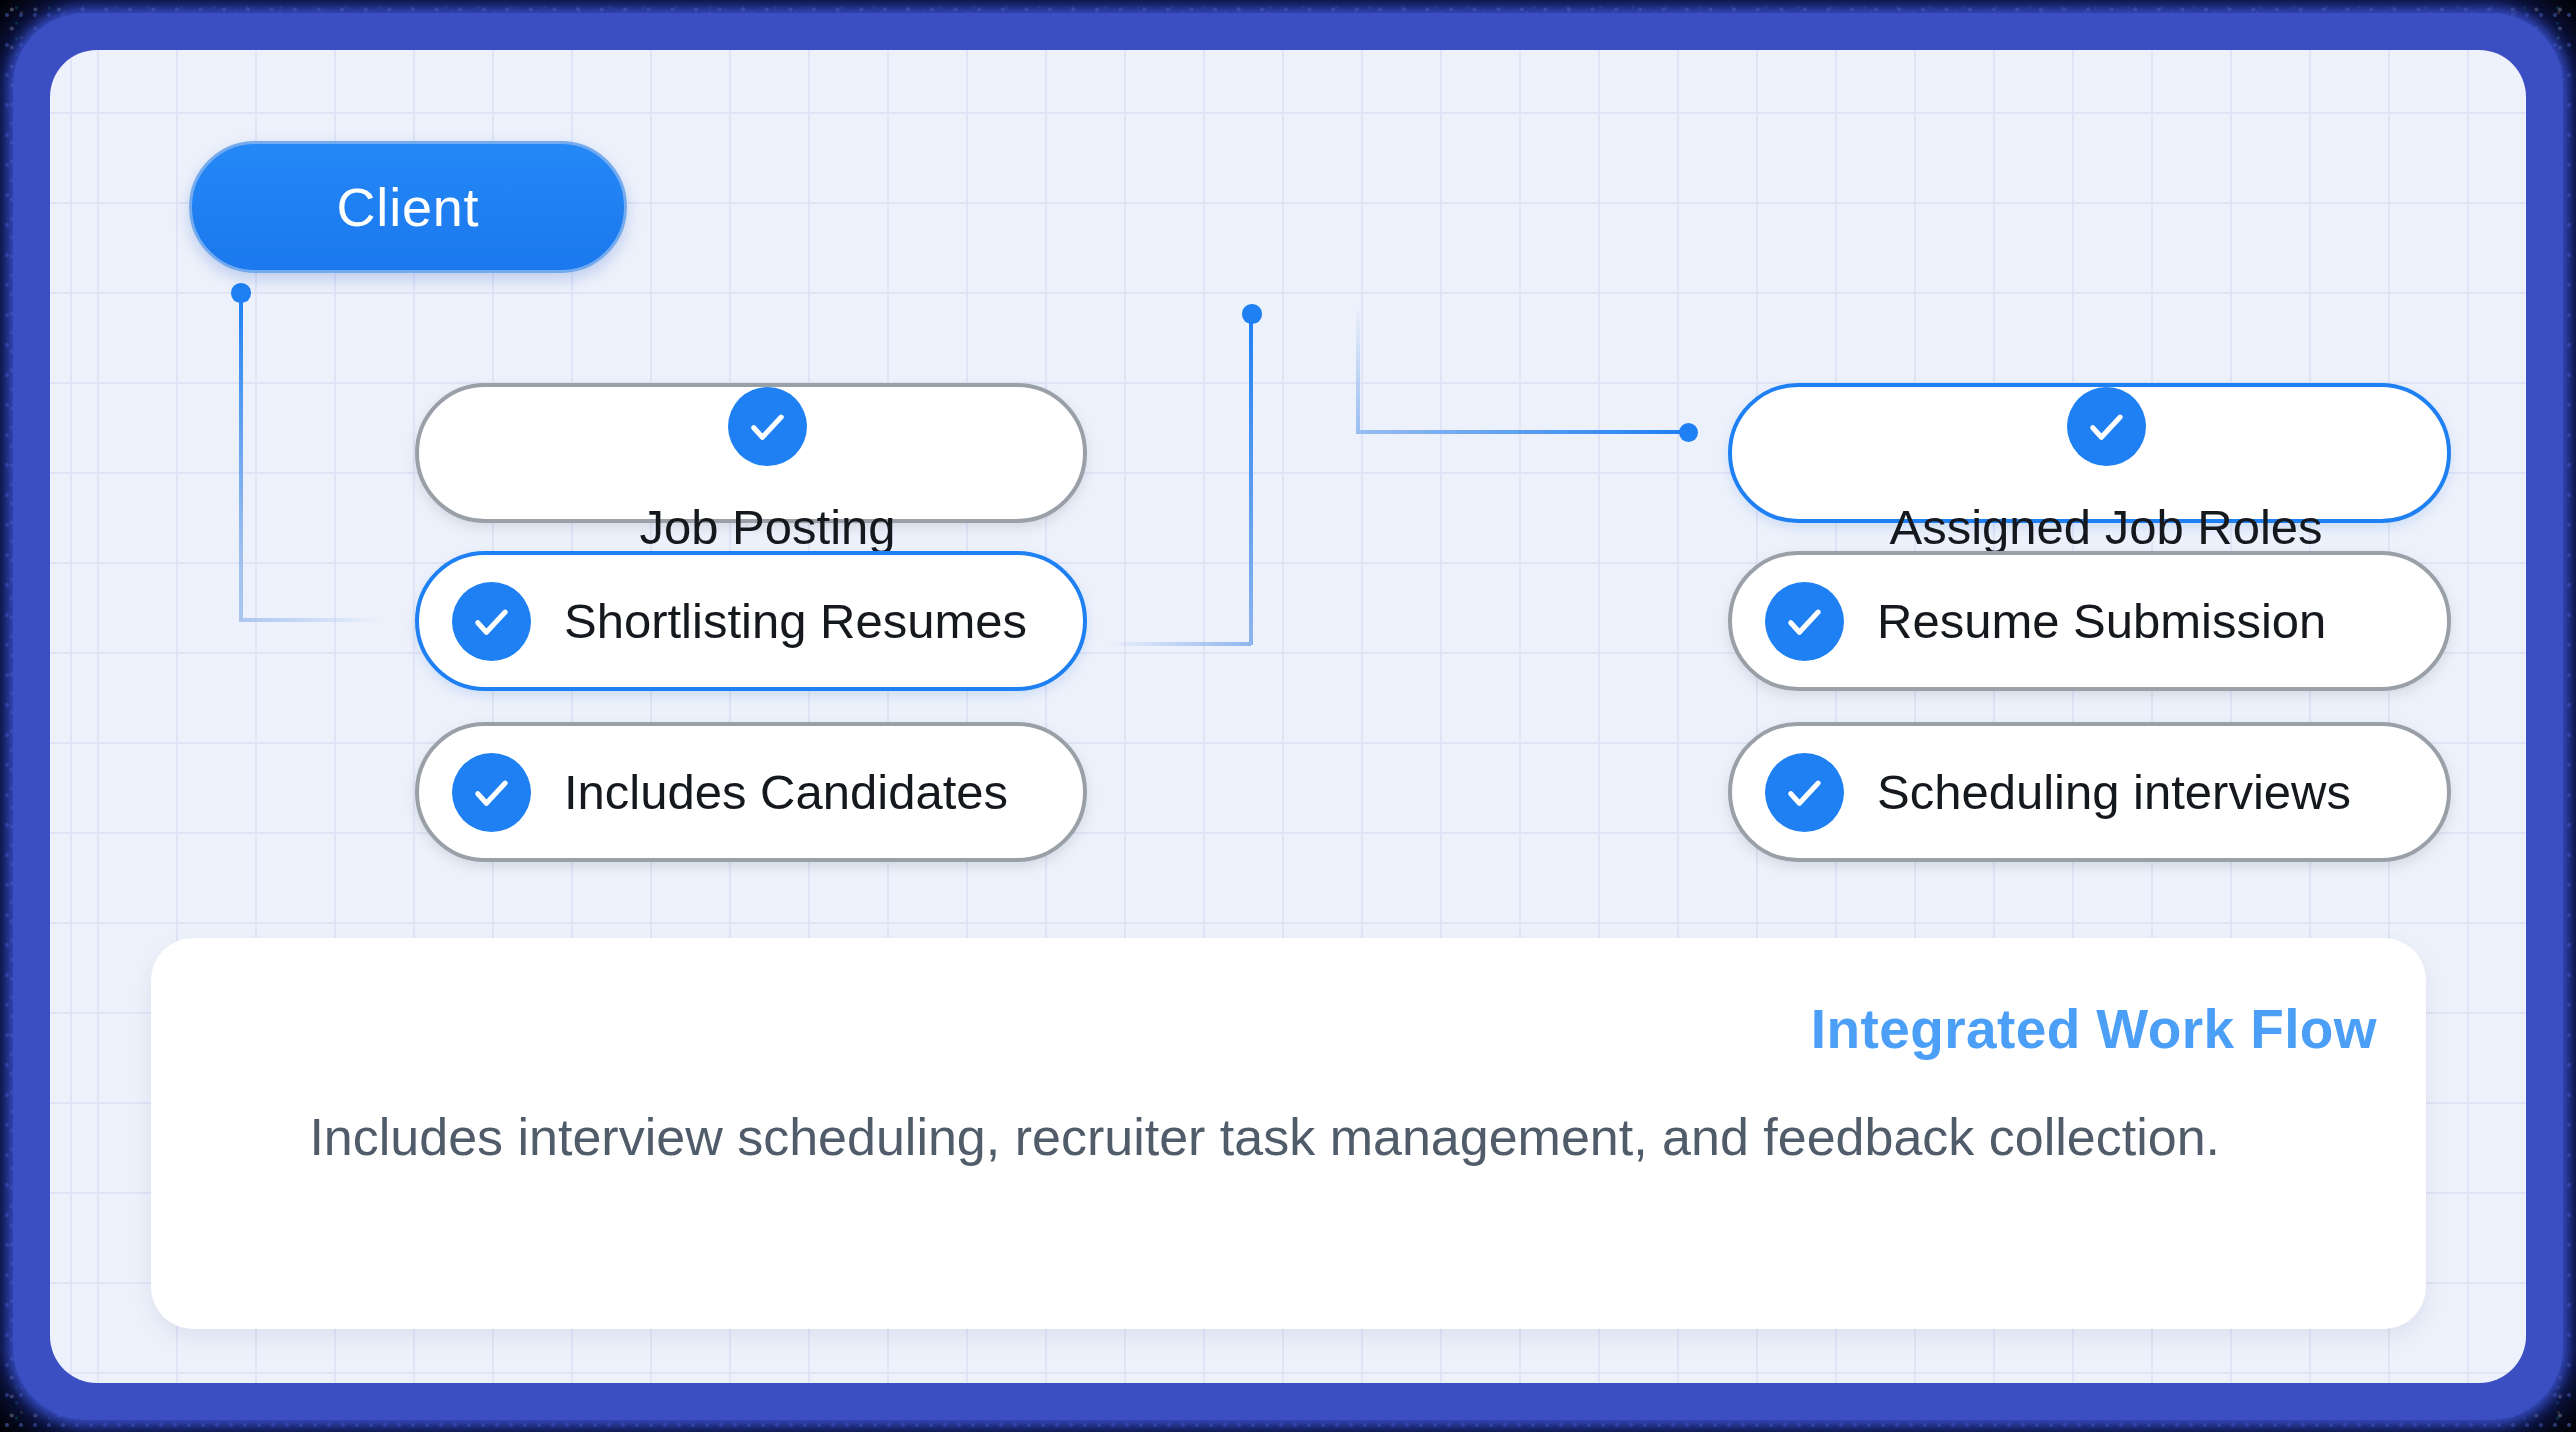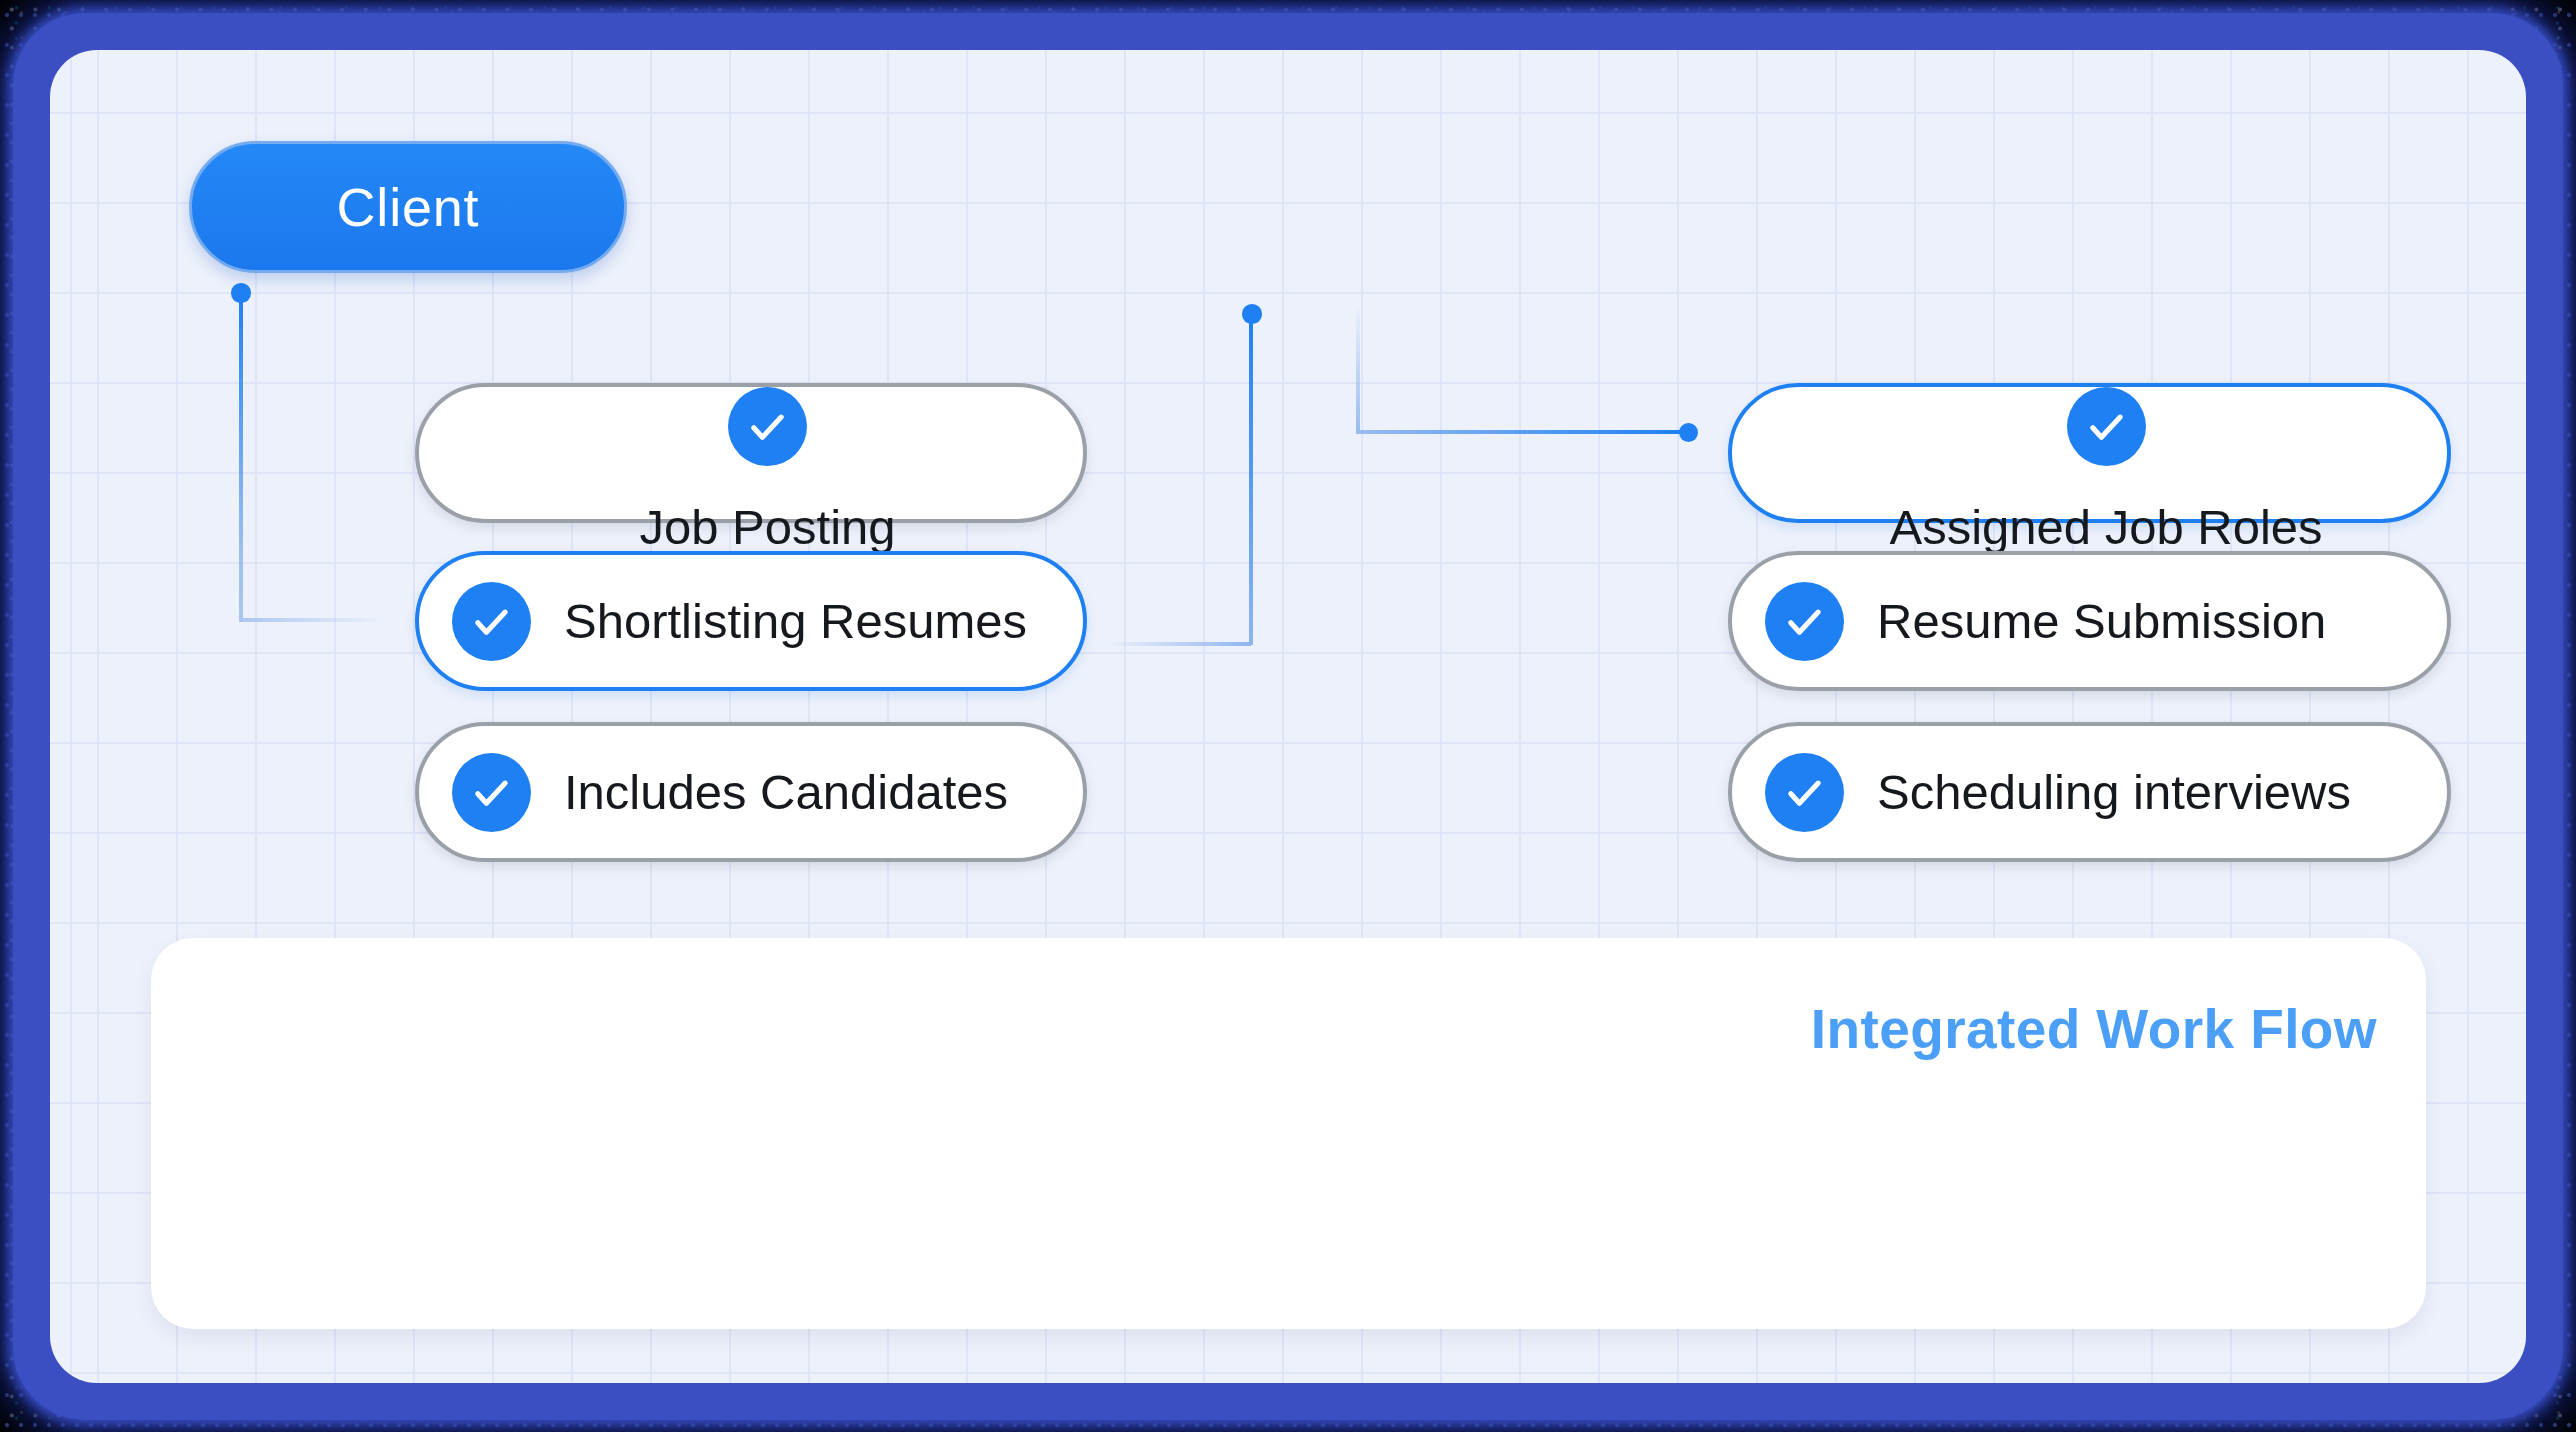--- a/index.html
+++ b/index.html
@@ -165,17 +165,18 @@
       <span class="check">
         <svg viewBox="0 0 24 24">
             <path d="M5 12.6l4.4 4.9L19 7.2" fill="none" stroke="#ffffff" stroke-width="2.6" stroke-linecap="round" stroke-linejoin="round"></path>
           </svg>
       </span>
       <span class="task-label">Resume Submission</span>
     </div>
 
     <div class="info-card">
       <div class="card-title">Integrated Work Flow</div>
+      <div class="card-body">Includes interview scheduling, recruiter task management, and feedback collection.</div>
     </div>
 
   </div>
 </div>
 
 
 </body></html>

